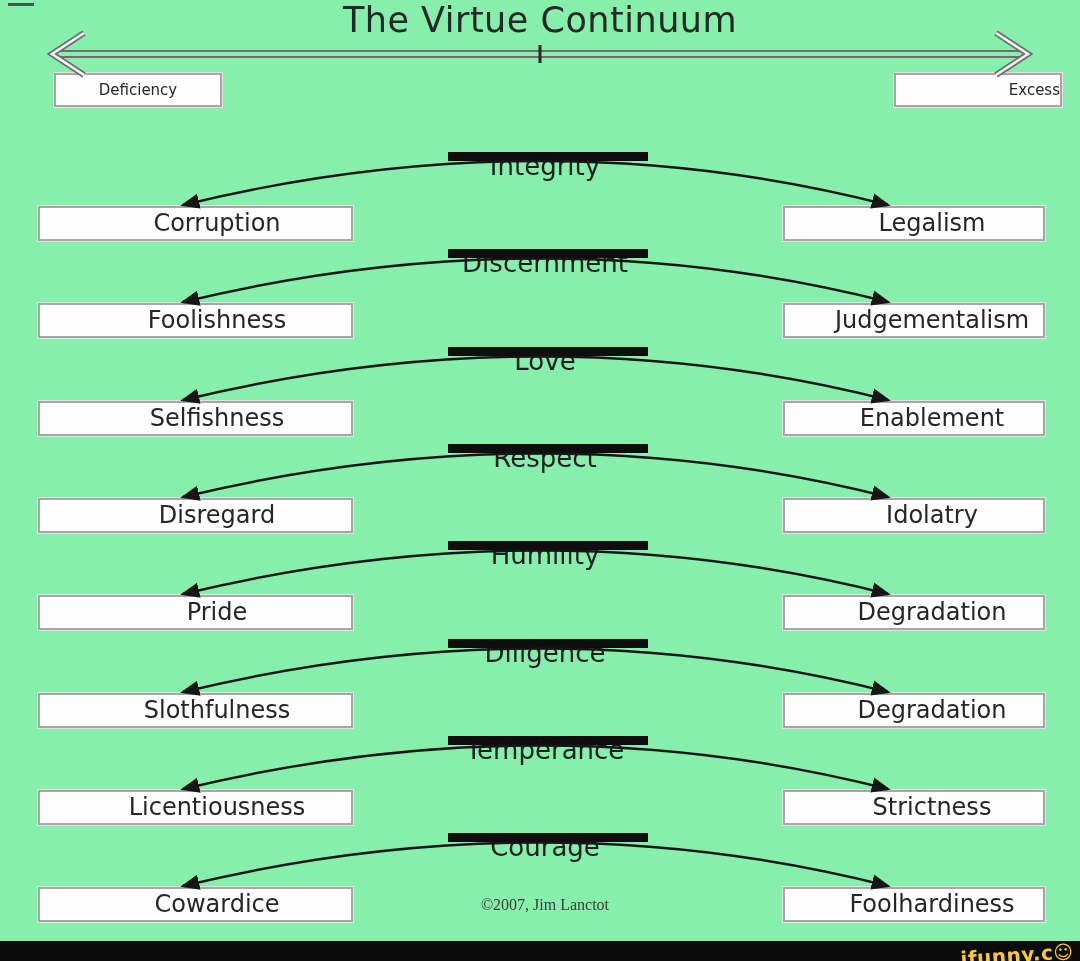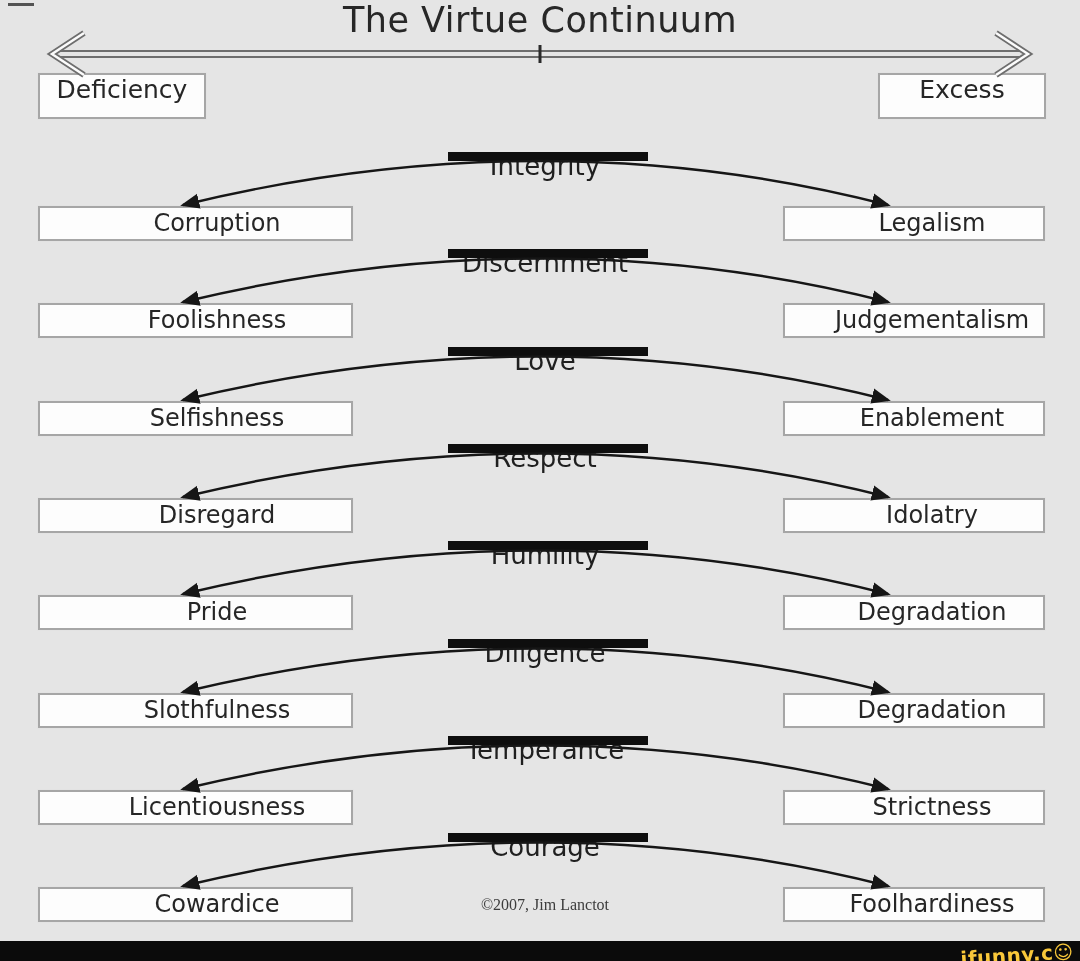--- a/index.html
+++ b/index.html
@@ -1,33 +1,33 @@
 <!DOCTYPE html>
 <html><head>
 <meta charset="utf-8">
 <style>
   html,body{margin:0;padding:0;background:#ffffff;}
   .stage{
     position:relative;width:1080px;height:961px;overflow:hidden;
-    background:#e5e5e5;font-family:"DejaVu Sans","Liberation Sans",sans-serif;
+    background:#86efac;font-family:"DejaVu Sans","Liberation Sans",sans-serif;
   }
   .corner-mark{position:absolute;left:8px;top:3px;width:26px;height:3px;background:#3a3a3a;opacity:.85;}
   .title{
     position:absolute;top:0;left:0;width:100%;text-align:center;
     font-size:35px;font-weight:400;color:#272727;letter-spacing:.5px;
   }
   .svg-layer{position:absolute;left:0;top:0;pointer-events:none;}
   .box{
     position:absolute;box-sizing:border-box;border:2px solid #a6a6a6;
     background:#fdfdfd;text-align:center;color:#262626;
     box-shadow:0 0 0 1px #e3e3e3;
   }
-  .axis-box{top:73px;width:168px;height:46px;font-size:25px;line-height:30px;}
+  .axis-box{top:73px;width:168px;height:34px;font-size:15px;line-height:30px;margin-left:16px;}
   .axis-left{left:38px;}
-  .axis-right{left:878px;}
+  .axis-right{left:878px;text-align:right;}
   .side-box{height:35px;font-size:24px;line-height:30px;}
   .side-left{left:38px;width:315px;padding-left:43px;}
   .side-right{left:783px;width:262px;padding-left:36px;}
   .virtue{
     position:absolute;left:345px;width:400px;text-align:center;
     font-size:26px;color:#1f1f1f;margin-top:33px;
   }
   .vbar{position:absolute;left:448px;width:200px;height:9px;background:#0e0e0e;}
   .copyright{
     position:absolute;top:896px;left:345px;width:400px;text-align:center;

